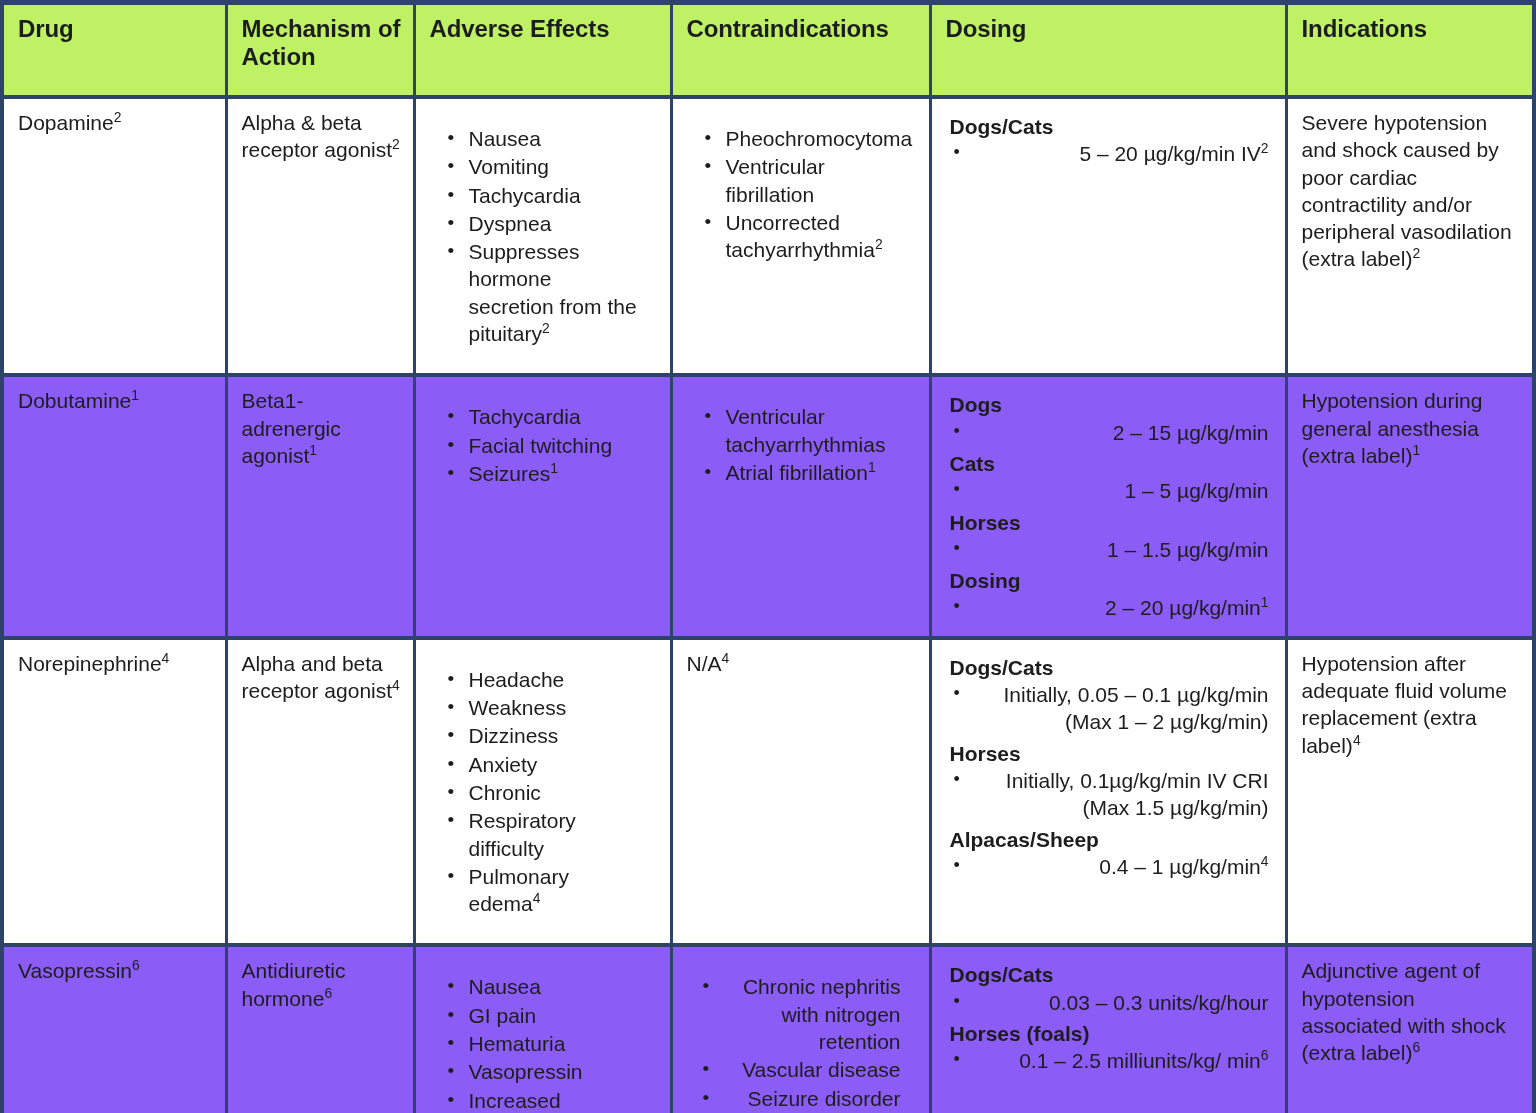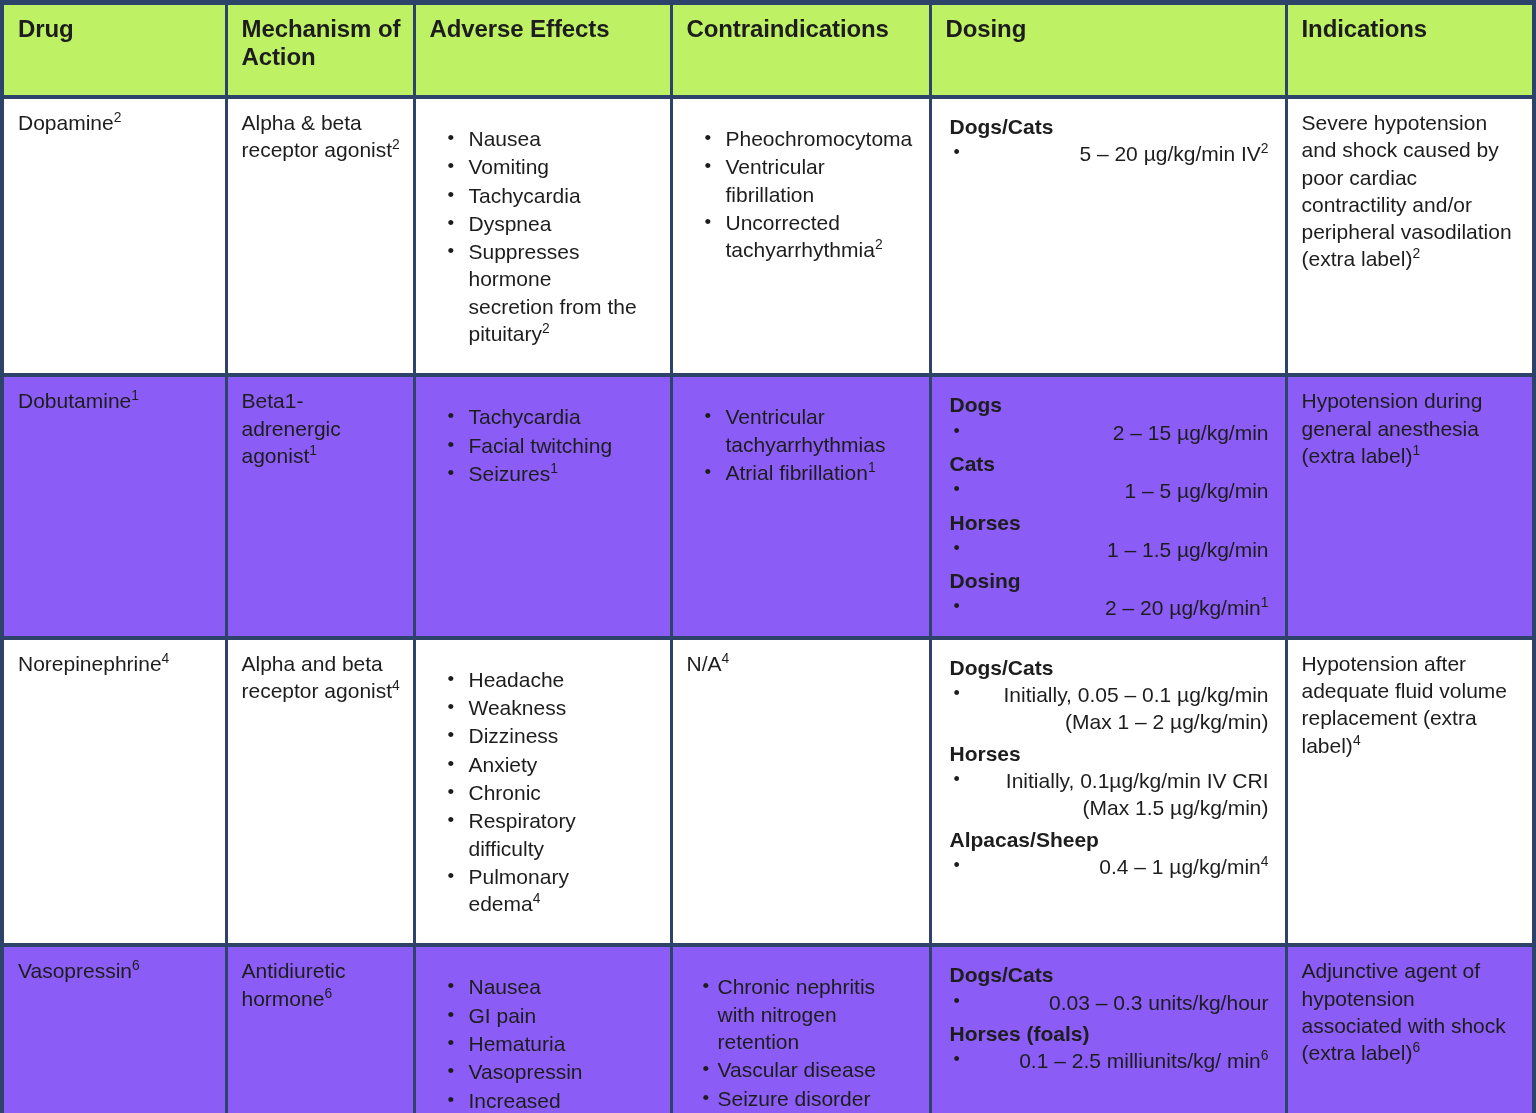--- a/index.html
+++ b/index.html
@@ -92,21 +92,21 @@
   }
   ul.blist > li::before {
     content: "\2022";
     position: absolute;
     left: 2px;
     top: -1px;
     font-size: 19px;
     line-height: 1.45;
   }
   
-  ul.blist.tight > li { padding-left: 15px; }
+  ul.blist.tight > li { padding-left: 15px; text-align: right; }
   ul.blist.tight > li::before { left: 0px; }
 
   .dose-group { margin: 4px; }
   .dose-head {
     font-weight: bold;
     display: block;
   }
   ul.doselist {
     list-style: none;
     margin: 0 0 0 0;

